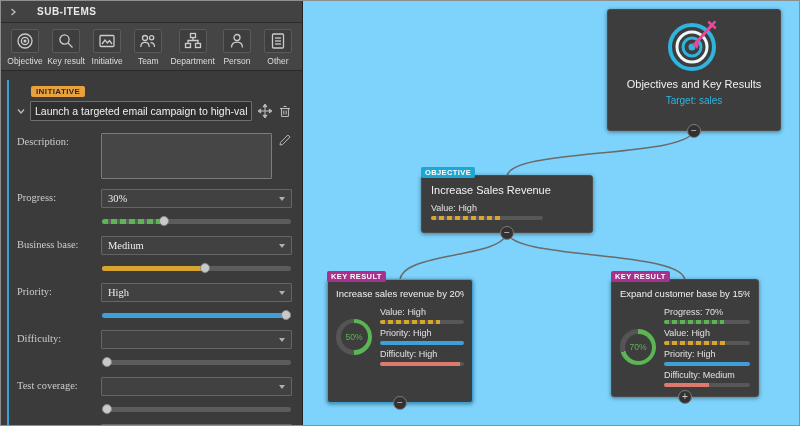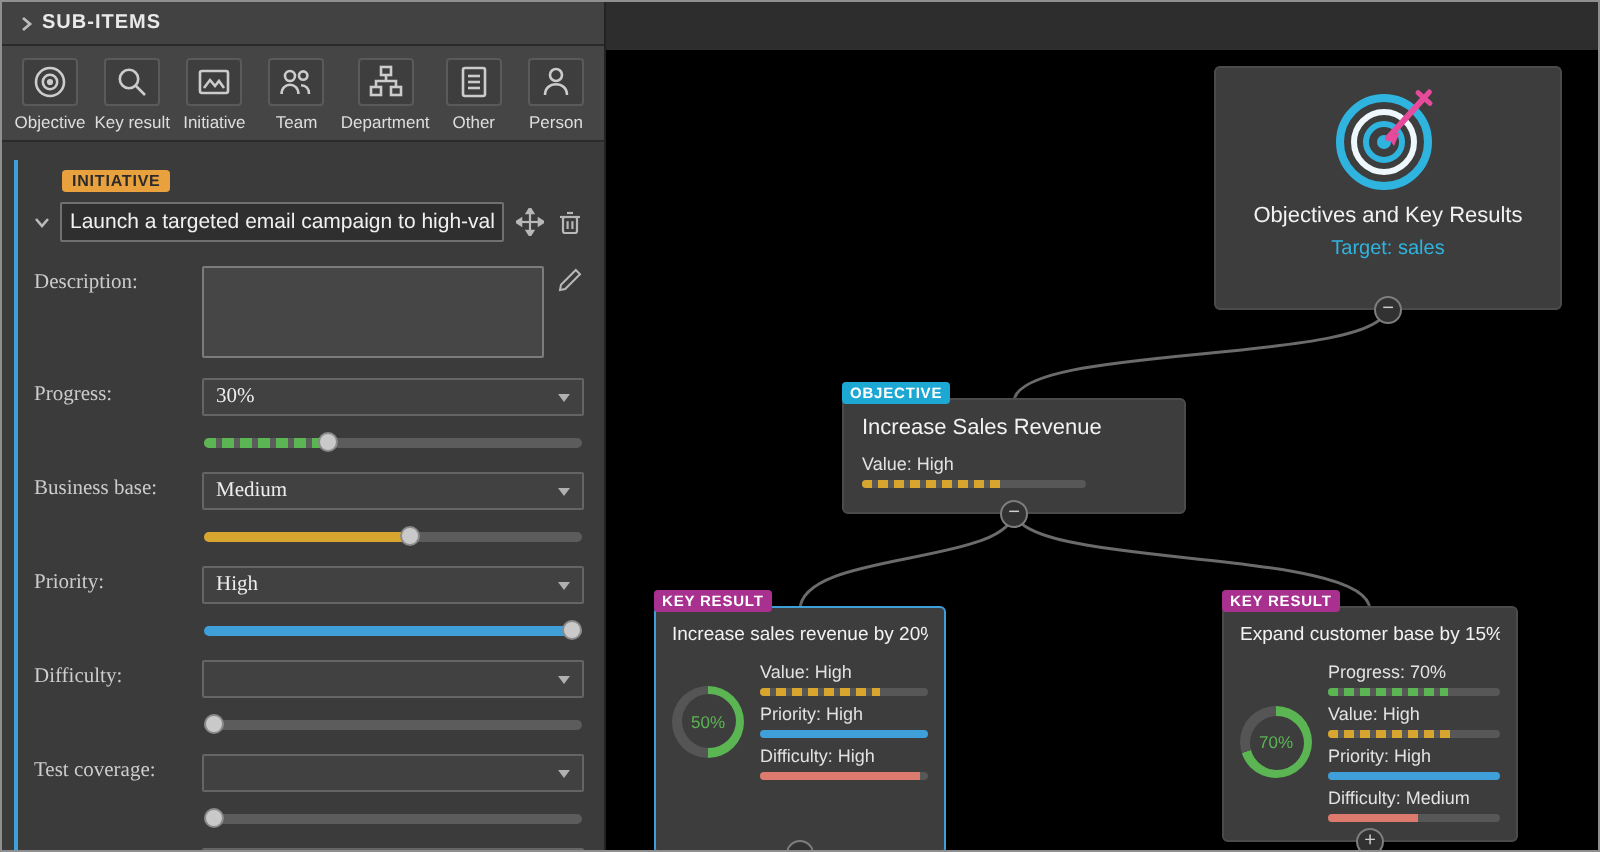--- a/index.html
+++ b/index.html
@@ -1,21 +1,21 @@
 <!DOCTYPE html>
 <html><head>
 <meta charset="utf-8">
 <style>
   html,body{margin:0;padding:0;background:#1f1f1f;}
   *{box-sizing:border-box;}
   .app{width:800px;height:426px;display:flex;border:1px solid #8f8f8f;background:#2d2d2d;
        font-family:"Liberation Sans",sans-serif;overflow:hidden;position:relative;}
   
   .panel{width:302px;min-width:302px;background:#3b3b3b;border-right:1px solid #232323;display:flex;flex-direction:column;}
-  .panel-header{height:22px;background:#424242;border-bottom:1px solid #2a2a2a;display:flex;align-items:center;gap:4px;padding:0 9px;cursor:pointer;}
+  .panel-header{height:22px;background:#424242;border-bottom:1px solid #2a2a2a;display:flex;align-items:center;gap:20px;padding:0 9px;cursor:pointer;}
   .panel-title{color:#e9e9e9;font-size:10px;font-weight:bold;letter-spacing:.5px;}
   .toolbar{display:flex;justify-content:space-between;padding:6px 5px 4px;background:#454545;border-bottom:1px solid #2a2a2a;}
   .tool{display:flex;flex-direction:column;align-items:center;gap:3px;cursor:pointer;min-width:38px;}
   .ibox{width:28px;height:24px;background:#3e3e3e;border:1px solid #5a5a5a;border-radius:2px;display:flex;align-items:center;justify-content:center;}
   .tlabel{font-size:8.5px;color:#dedede;white-space:nowrap;}
   .form-wrap{flex:1;margin:9px 4px 0 6px;border-left:2px solid #3f9fd8;padding:0 6px 8px 8px;overflow:hidden;}
   .badge{display:inline-block;background:#e8a13c;color:#2b2b2b;font-size:8px;font-weight:bold;padding:1px 5px;border-radius:2px;margin-left:14px;letter-spacing:.4px;}
   .title-row{display:flex;align-items:center;gap:5px;margin-top:3px;}
   .title-input{flex:1;height:20px;background:#2f2f2f;border:1px solid #707070;color:#f0f0f0;font-size:10.5px;padding:0 4px;font-family:inherit;border-radius:1px;overflow:hidden;white-space:nowrap;}
   .icon-btn{display:flex;align-items:center;justify-content:center;cursor:pointer;padding:1px;}
@@ -28,21 +28,21 @@
   .slider{position:relative;height:10px;display:flex;align-items:center;margin:0 1px;cursor:pointer;}
   .track{height:5px;width:100%;background:#5c5c5c;border-radius:3px;overflow:hidden;}
   .fill{height:100%;}
   .fill.dash-green{background:repeating-linear-gradient(90deg,#5ab552 0 6px,#5c5c5c 6px 9px);}
   .fill.solid-yellow{background:#d8a62f;}
   .fill.solid-blue{background:#3f9fd8;}
   .thumb{position:absolute;width:10px;height:10px;border-radius:50%;background:#c9c9c9;border:1px solid #8a8a8a;top:0;}
   .desc-wrap{flex:1;display:flex;gap:6px;align-items:flex-start;}
   .desc{flex:1;height:46px;background:#464646;border:1px solid #7c7c7c;resize:none;border-radius:1px;color:#eee;font-family:inherit;font-size:10px;}
   
-  .canvas{position:relative;flex:1;background:#000000;overflow:hidden;margin-top:24px;}
+  .canvas{position:relative;flex:1;background:#7dd3fc;overflow:hidden;}
   .links{position:absolute;left:0;top:0;}
   .node{position:absolute;background:#3d3d3d;border:1px solid #4b4b4b;border-radius:3px;box-shadow:0 1px 4px rgba(0,0,0,.45);}
   .node.selected{border-color:#3f9fd8;}
   .nbadge{position:absolute;top:-9px;left:-1px;font-size:7.5px;font-weight:bold;color:#fff;padding:1px 4px;border-radius:2px;letter-spacing:.4px;white-space:nowrap;}
   .nbadge.objective{background:#1da8d4;}
   .nbadge.keyresult{background:#a8308f;}
   .root-node{left:304px;top:8px;width:174px;height:122px;display:flex;flex-direction:column;align-items:center;padding:7px 6px;}
   .root-title{font-size:11px;color:#f2f2f2;margin-top:5px;text-align:center;}
   .root-target{font-size:10px;color:#2fb4e0;margin-top:5px;text-align:center;}
   .obj-node{left:118px;top:174px;width:172px;height:58px;padding:8px 9px;}
@@ -128,36 +128,36 @@
               <rect x="1.5" y="11.5" width="5" height="4"></rect>
               <rect x="11.5" y="11.5" width="5" height="4"></rect>
               <path d="M9 5.5v3M4 11.5V8.5h10v3"></path>
             </svg>
         </span>
         <span class="tlabel">Department</span>
       </div>
       <div class="tool">
         <span class="ibox">
           <svg class="ic" width="18" height="18" viewBox="0 0 18 18" fill="none" stroke="#cccccc" stroke-width="1.3">
+              <circle cx="9" cy="5.5" r="3"></circle>
+              <path d="M3.5 15.5c0-3.5 2.5-5.4 5.5-5.4s5.5 1.9 5.5 5.4"></path>
+            </svg>
+        </span>
+        <span class="tlabel">Person</span>
+      </div>
+      <div class="tool">
+        <span class="ibox">
+          <svg class="ic" width="18" height="18" viewBox="0 0 18 18" fill="none" stroke="#cccccc" stroke-width="1.3">
               <rect x="3.5" y="2" width="11" height="14" rx="1"></rect>
               <line x1="6" y1="6" x2="12" y2="6"></line>
               <line x1="6" y1="9" x2="12" y2="9"></line>
               <line x1="6" y1="12" x2="12" y2="12"></line>
             </svg>
         </span>
         <span class="tlabel">Other</span>
-      </div>
-      <div class="tool">
-        <span class="ibox">
-          <svg class="ic" width="18" height="18" viewBox="0 0 18 18" fill="none" stroke="#cccccc" stroke-width="1.3">
-              <circle cx="9" cy="5.5" r="3"></circle>
-              <path d="M3.5 15.5c0-3.5 2.5-5.4 5.5-5.4s5.5 1.9 5.5 5.4"></path>
-            </svg>
-        </span>
-        <span class="tlabel">Person</span>
       </div>
     </div>
 
     <div class="form-wrap">
       <span class="badge">INITIATIVE</span>
 
       <div class="title-row">
         <svg class="ic" width="8" height="7" viewBox="0 0 8 7">
             <path d="M1 1.5l3 3.5 3-3.5" fill="none" stroke="#bbbbbb" stroke-width="1.3"></path>
           </svg>

